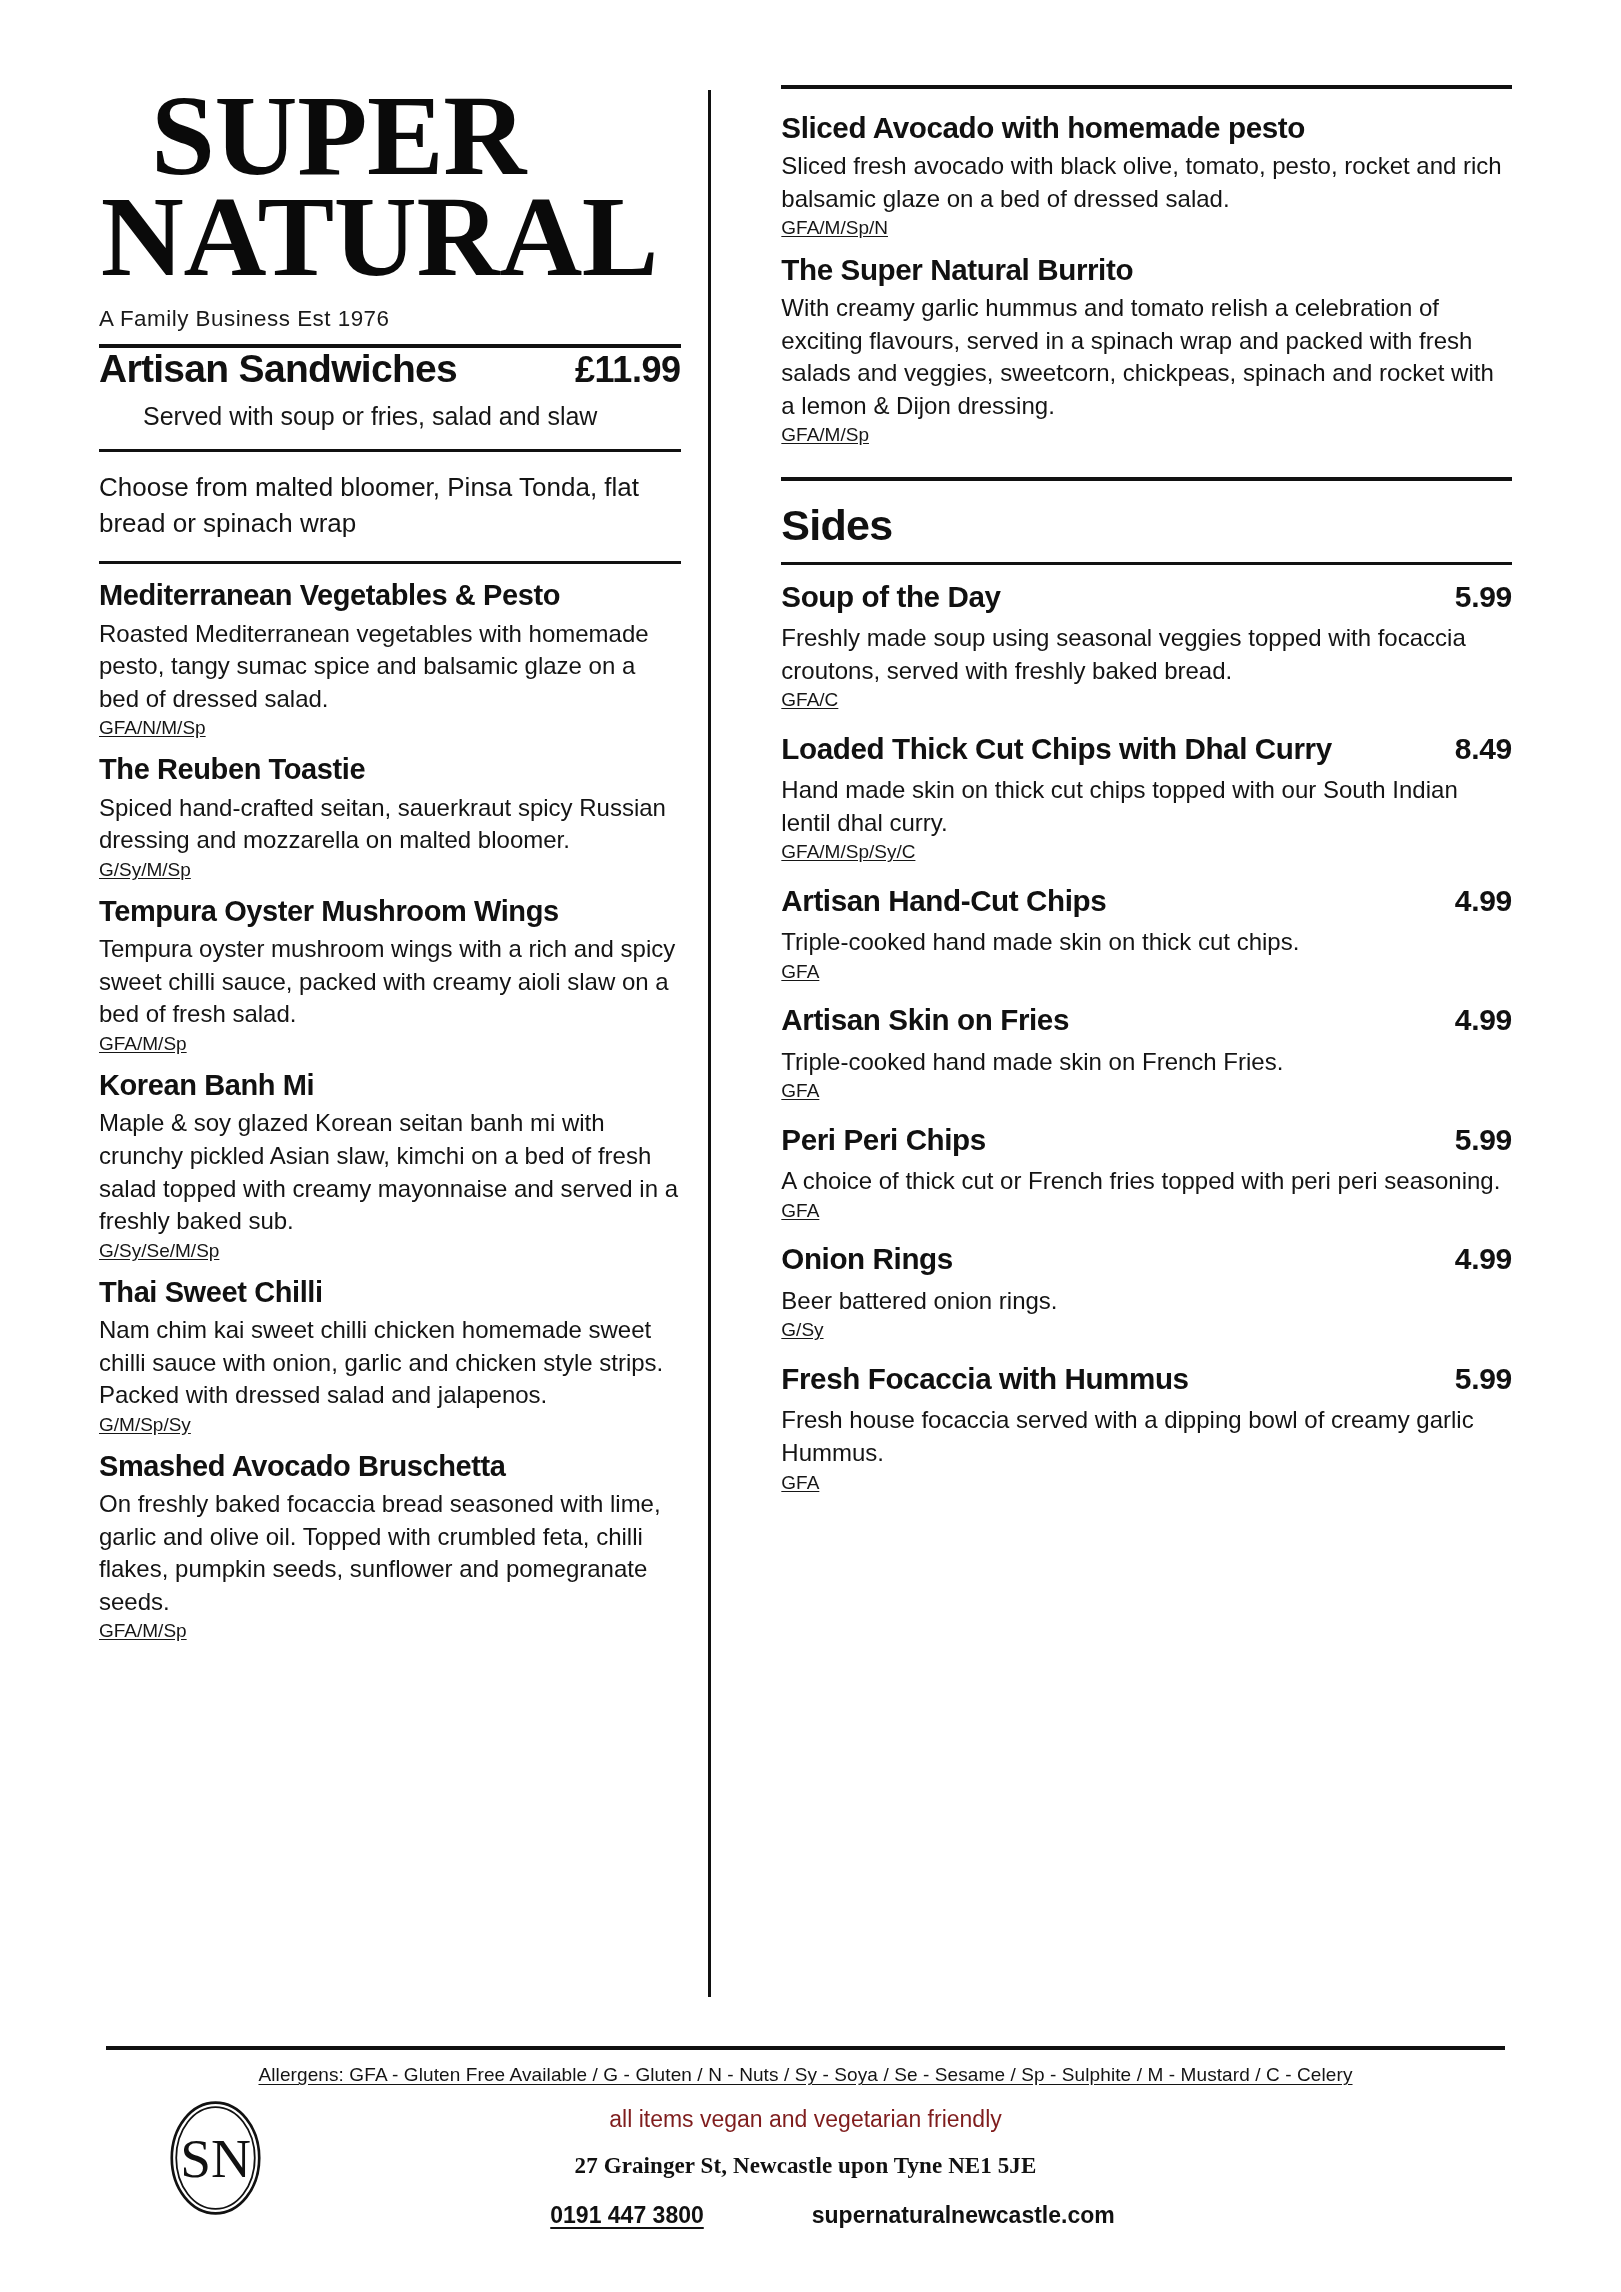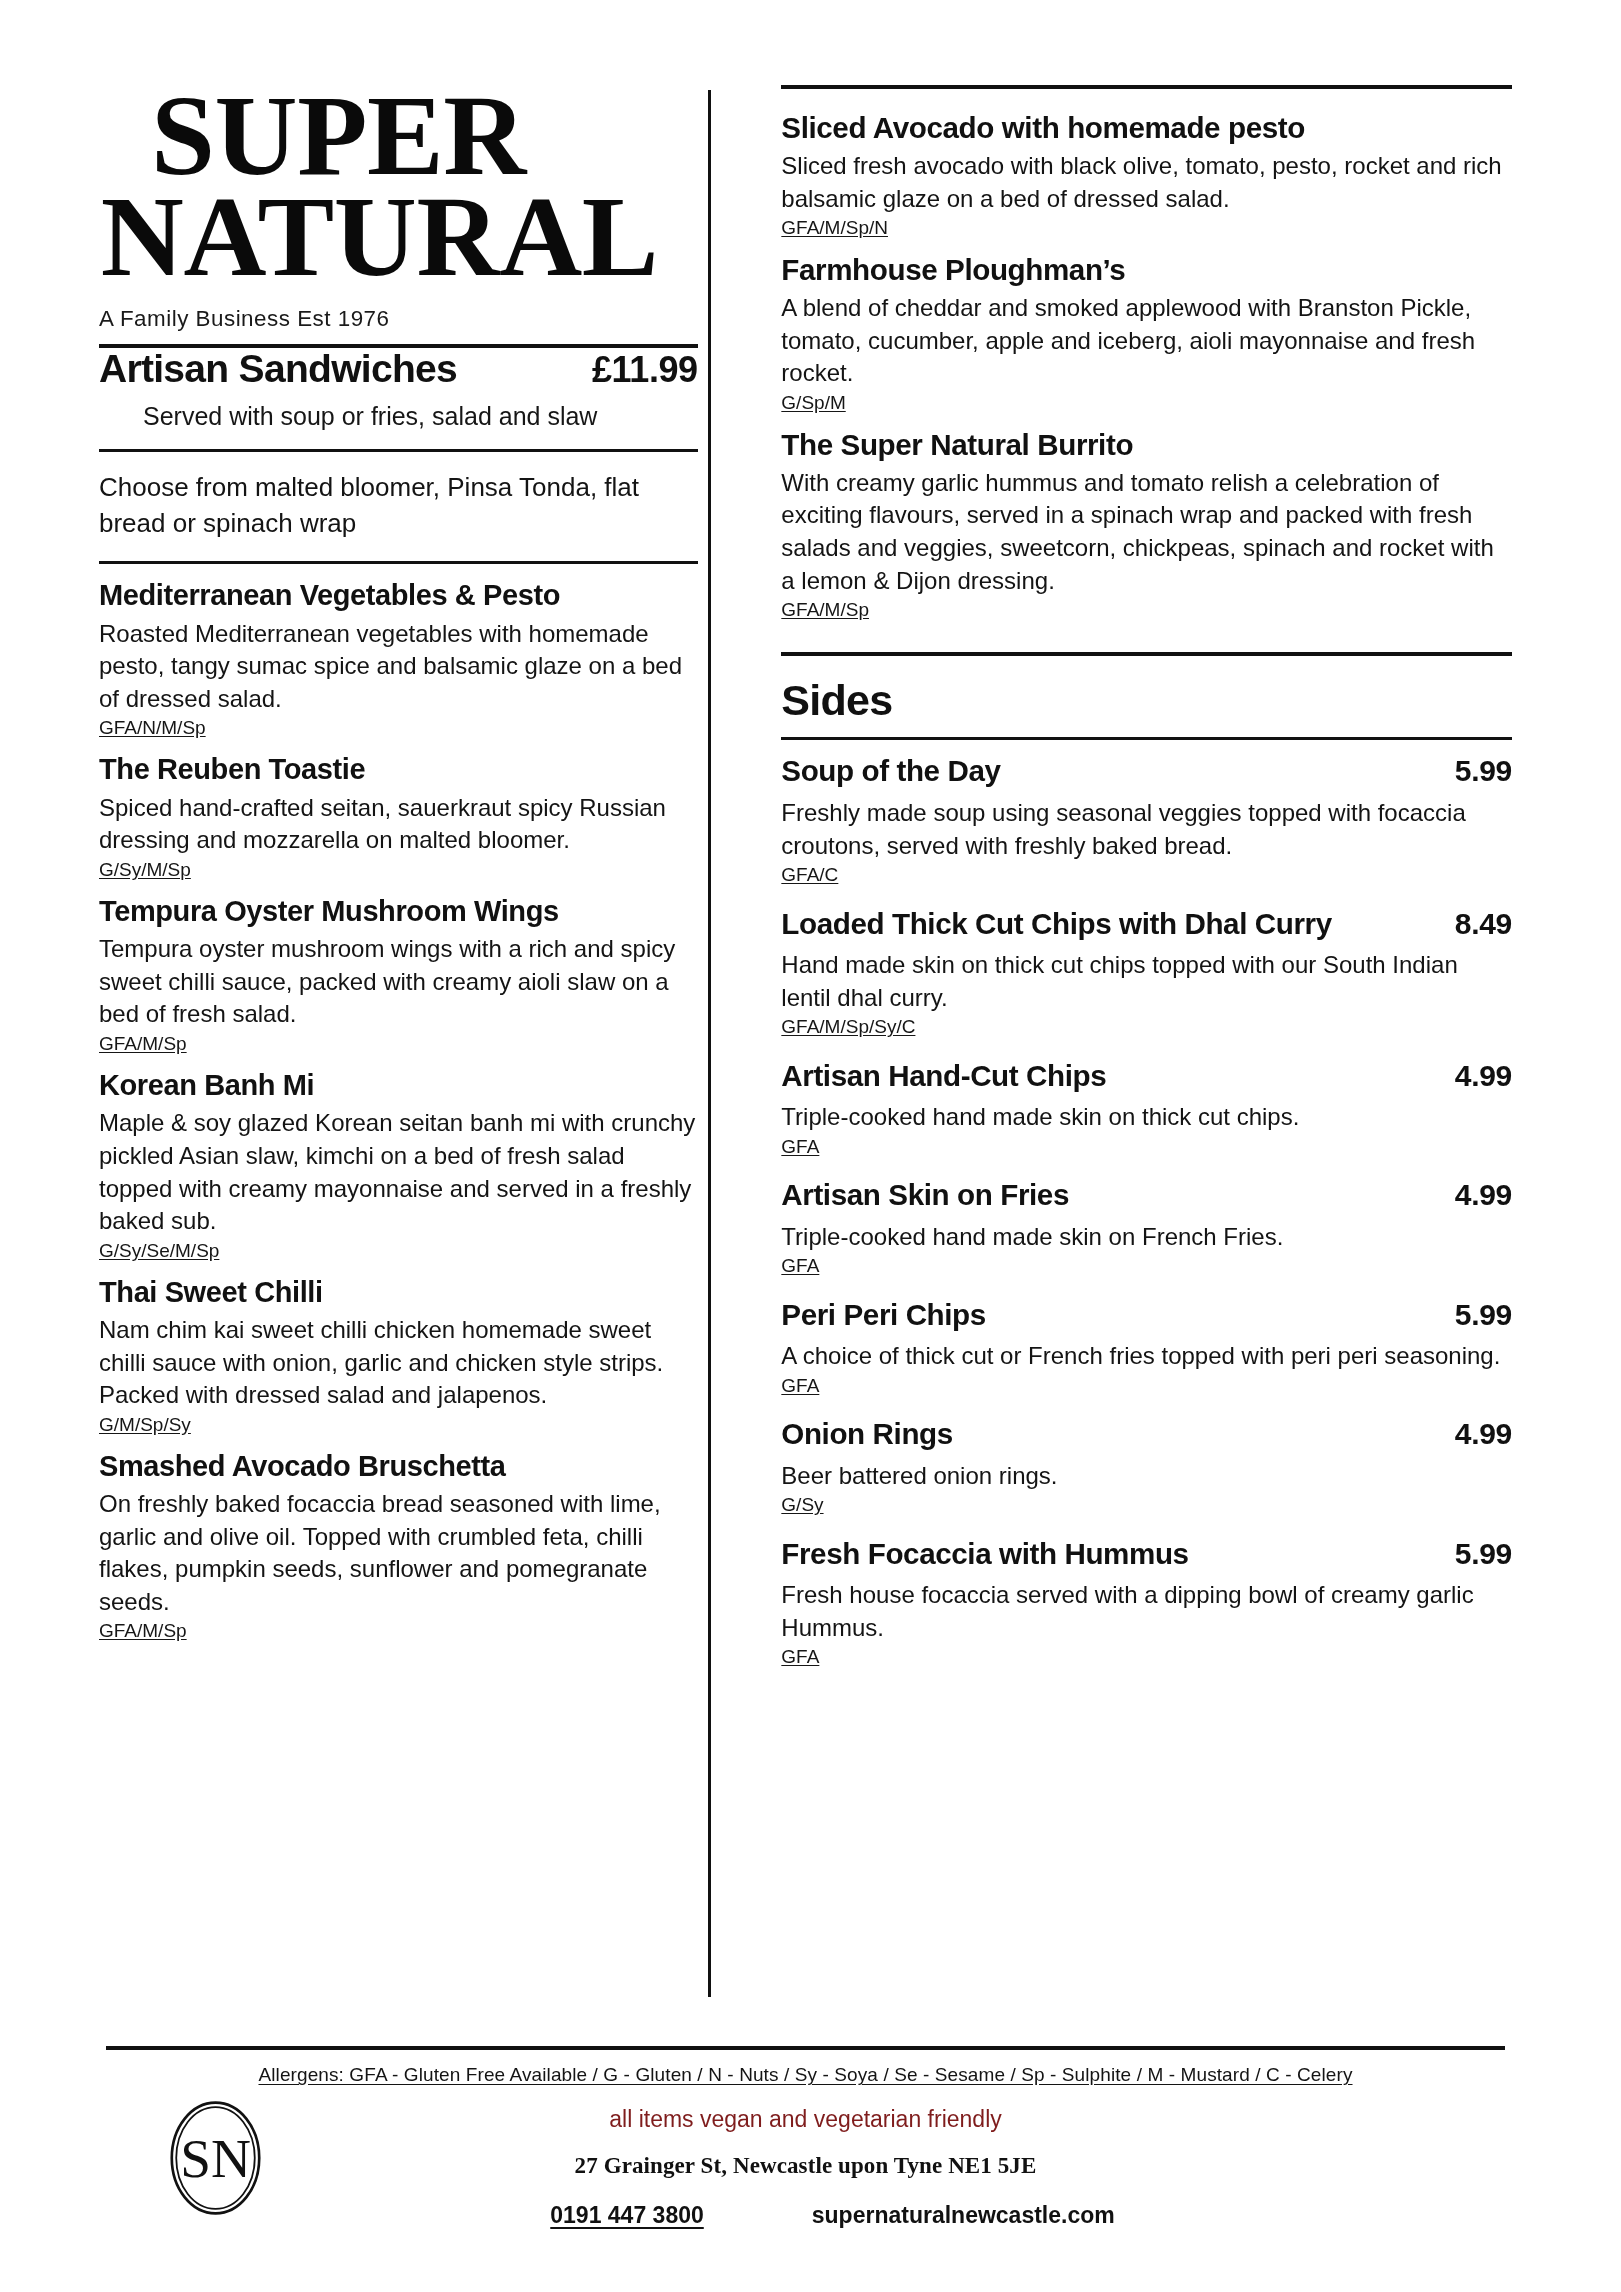--- a/index.html
+++ b/index.html
@@ -27,21 +27,21 @@
     position: absolute;
     top: 85px;
     left: 0;
     width: 1621px;
     height: 1952px;
   }
 
   .col-left {
     width: 708px;
     padding-left: 99px;
-    padding-right: 10px;
+    padding-right: 27px;
     position: relative;
   }
 
   .col-divider {
     width: 3.6px;
     background: #111111;
     margin-top: 4.5px;
     margin-bottom: 40px;
     align-self: stretch;
   }
@@ -325,25 +325,20 @@
     <div class="col-right">
 
       <hr class="rule" style="margin-top:0;margin-bottom:23px;">
 
       <div class="item">
         <div class="item-name" style="margin-top:0;">Sliced Avocado with homemade pesto</div>
         <div class="item-desc">Sliced fresh avocado with black olive, tomato, pesto, rocket and rich balsamic glaze on a bed of dressed salad.</div>
         <div class="item-allergens">GFA/M/Sp/N</div>
       </div>
 
-      <div class="item">
-        <div class="item-name">Farmhouse Ploughman’s</div>
-        <div class="item-desc">A blend of cheddar and smoked applewood with Branston Pickle, tomato, cucumber, apple and iceberg, aioli mayonnaise and fresh rocket.</div>
-        <div class="item-allergens">G/Sp/M</div>
-      </div>
 
       <div class="item">
         <div class="item-name">The Super Natural Burrito</div>
         <div class="item-desc">With creamy garlic hummus and tomato relish a celebration of exciting flavours, served in a spinach wrap and packed with fresh salads and veggies, sweetcorn, chickpeas, spinach and rocket with a lemon &amp; Dijon dressing.</div>
         <div class="item-allergens">GFA/M/Sp</div>
       </div>
 
       <hr class="rule" style="margin-top:30px;margin-bottom:19.7px;">
 
       <div class="sides-heading">Sides</div>

